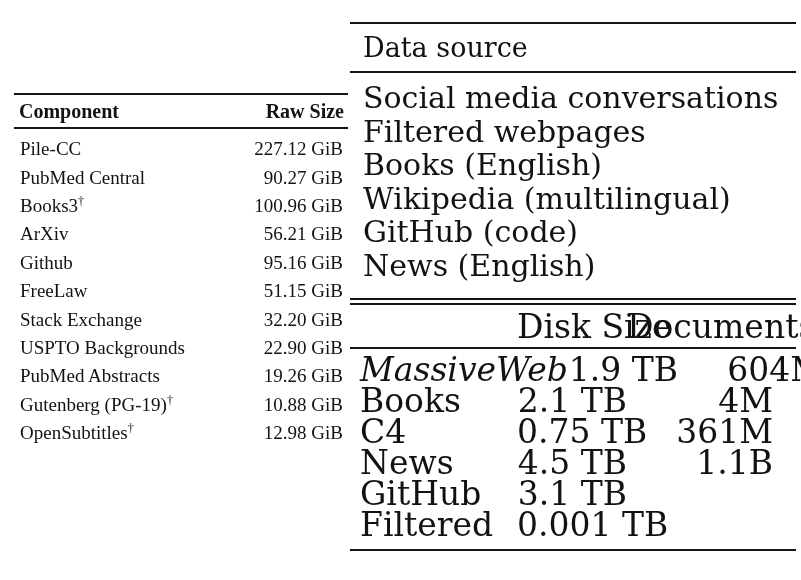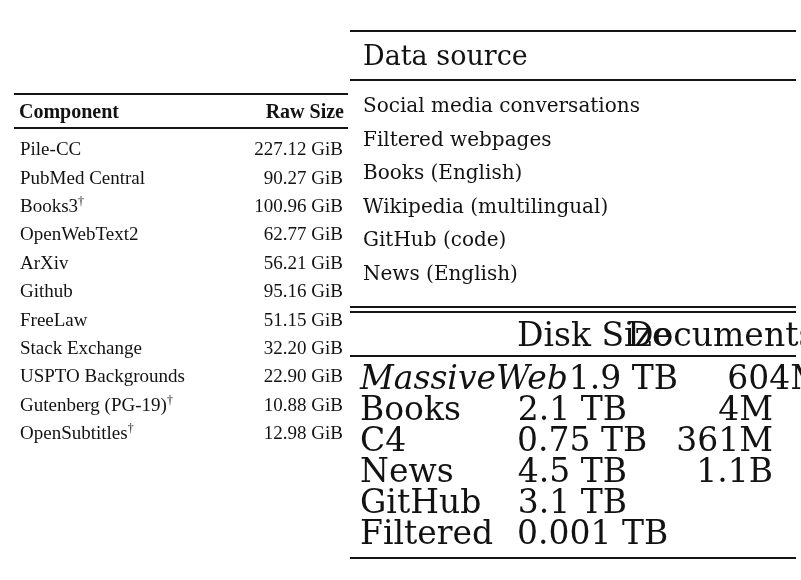--- a/index.html
+++ b/index.html
@@ -21,37 +21,37 @@
   }
   .pile-rows { padding-top:6px; }
   .p-row {
     height:28.4px; display:flex; justify-content:space-between; align-items:center;
     padding:0 5px 0 6px; white-space:nowrap;text-align:right;
   }
   .dag { font-size:12px; vertical-align:super; line-height:0; }
 
   
   .right {
-    position:absolute; left:350px; top:8px; width:446px; height:457px;
+    position:absolute; left:350px; top:0; width:446px; height:457px;
     font-family:"DejaVu Serif", serif;
   }
   .r-rule { position:absolute; left:0; width:446px; height:2px; background:#151515; }
   .r-rule.t1 { top:22px; }
   .r-rule.t2 { top:71px; }
   .r-rule.t3 { top:347px; height:1.7px; }
   .r-rule.t4 { top:549px; }
   .r-doublerule {
     position:absolute; top:298px; left:0; width:446px; height:7px;
     border-top:2px solid #151515; border-bottom:2px solid #151515;
   }
   .ds-header {
     position:absolute; top:32px; left:13px; font-size:27px; white-space:nowrap;
   }
   .ds-list {
-    position:absolute; top:81px; left:13px; font-size:20px; line-height:33.6px;
+    position:absolute; top:81px; left:13px; font-size:30px; line-height:33.6px;
     white-space:nowrap;
   }
   .grid3 {
     display:grid; grid-template-columns:1fr 110px 146px; align-items:center;
     font-size:33px; white-space:nowrap;
   }
   .mw-header {
     position:absolute; top:306px; left:10px; width:413px; height:40px;
   }
   .mw-rows { position:absolute; top:350px; left:10px; width:413px; }
@@ -79,42 +79,42 @@
       </div>
       <div class="p-row">
         <span><span>PubMed Central</span><sup class="dag"></sup></span>
         <span>90.27 GiB</span>
       </div>
       <div class="p-row">
         <span><span>Books3</span><sup class="dag">†</sup></span>
         <span>100.96 GiB</span>
       </div>
       <div class="p-row">
-        <span><span>OpenWebText2</span><sup class="dag"></sup></span>
-        <span>62.77 GiB</span>
-      </div>
-      <div class="p-row">
         <span><span>ArXiv</span><sup class="dag"></sup></span>
         <span>56.21 GiB</span>
       </div>
       <div class="p-row">
         <span><span>Github</span><sup class="dag"></sup></span>
         <span>95.16 GiB</span>
       </div>
       <div class="p-row">
         <span><span>FreeLaw</span><sup class="dag"></sup></span>
         <span>51.15 GiB</span>
       </div>
       <div class="p-row">
         <span><span>Stack Exchange</span><sup class="dag"></sup></span>
         <span>32.20 GiB</span>
       </div>
       <div class="p-row">
         <span><span>USPTO Backgrounds</span><sup class="dag"></sup></span>
         <span>22.90 GiB</span>
+      </div>
+      <div class="p-row">
+        <span><span>PubMed Abstracts</span><sup class="dag"></sup></span>
+        <span>19.26 GiB</span>
       </div>
       <div class="p-row">
         <span><span>Gutenberg (PG-19)</span><sup class="dag">†</sup></span>
         <span>10.88 GiB</span>
       </div>
       <div class="p-row">
         <span><span>OpenSubtitles</span><sup class="dag">†</sup></span>
         <span>12.98 GiB</span>
       </div>
     </div>

